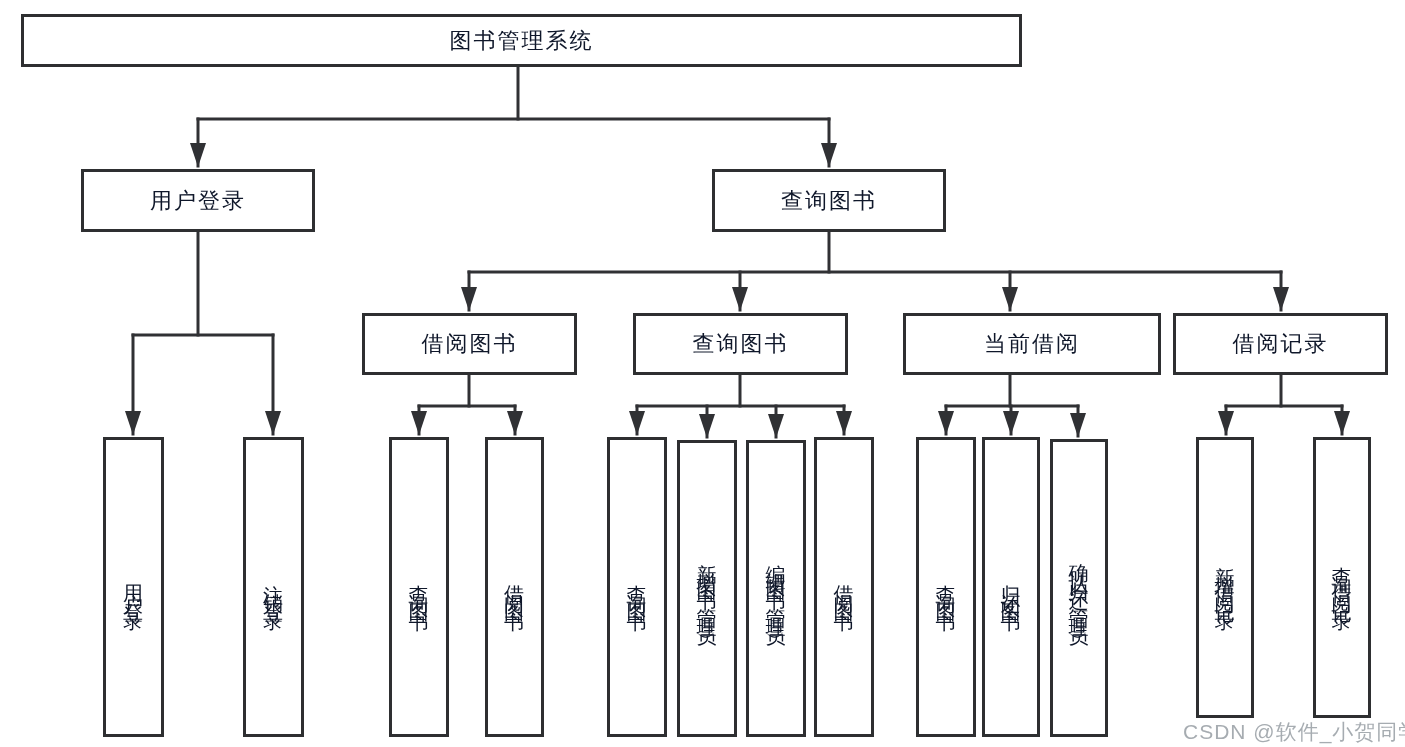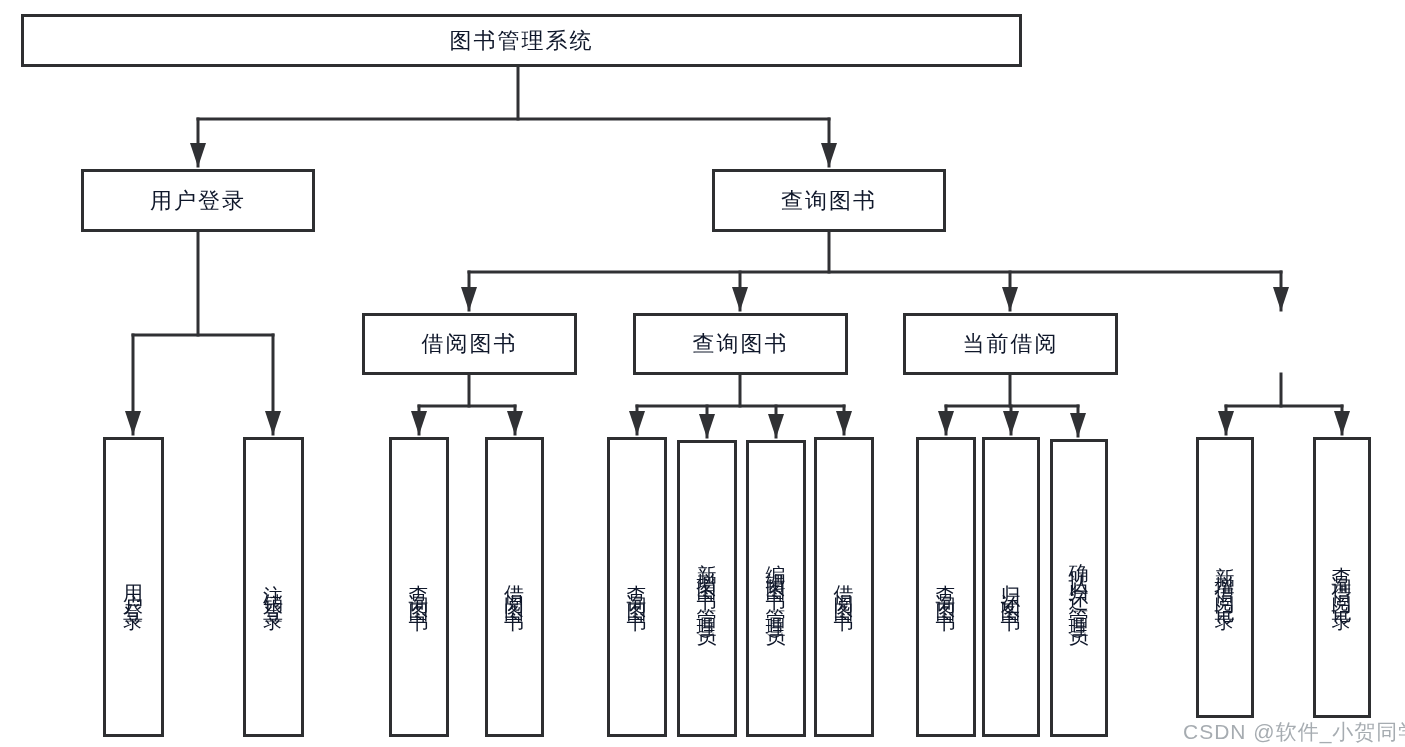--- a/index.html
+++ b/index.html
@@ -112,21 +112,22 @@
     </g>
   </svg>
 
   <div class="box h" style="left:21px;top:14px;width:1001px;height:53px">图书管理系统</div>
 
   <div class="box h" style="left:81px;top:169px;width:234px;height:63px">用户登录</div>
   <div class="box h" style="left:712px;top:169px;width:234px;height:63px">查询图书</div>
 
   <div class="box h" style="left:362px;top:313px;width:215px;height:62px">借阅图书</div>
   <div class="box h" style="left:633px;top:313px;width:215px;height:62px">查询图书</div>
-  <div class="box h" style="left:903px;top:313px;width:215px;height:62px">当前借阅</div>
+  <div class="box h" style="left:903px;top:313px;width:258px;height:62px">当前借阅</div>
+  <div class="box h" style="left:1173px;top:313px;width:215px;height:62px">借阅记录</div>
 
   <div class="box v" style="left:103px;top:437px;width:61px;height:300px">用户登录</div>
   <div class="box v" style="left:243px;top:437px;width:61px;height:300px">注销登录</div>
 
   <div class="box v" style="left:389px;top:437px;width:60px;height:300px">查询图书</div>
   <div class="box v" style="left:485px;top:437px;width:59px;height:300px">借阅图书</div>
 
   <div class="box v" style="left:607px;top:437px;width:60px;height:300px">查询图书</div>
   <div class="box v" style="left:677px;top:440px;width:60px;height:297px">新增图书（管理员）</div>
   <div class="box v" style="left:746px;top:440px;width:60px;height:297px">编辑图书（管理员）</div>

